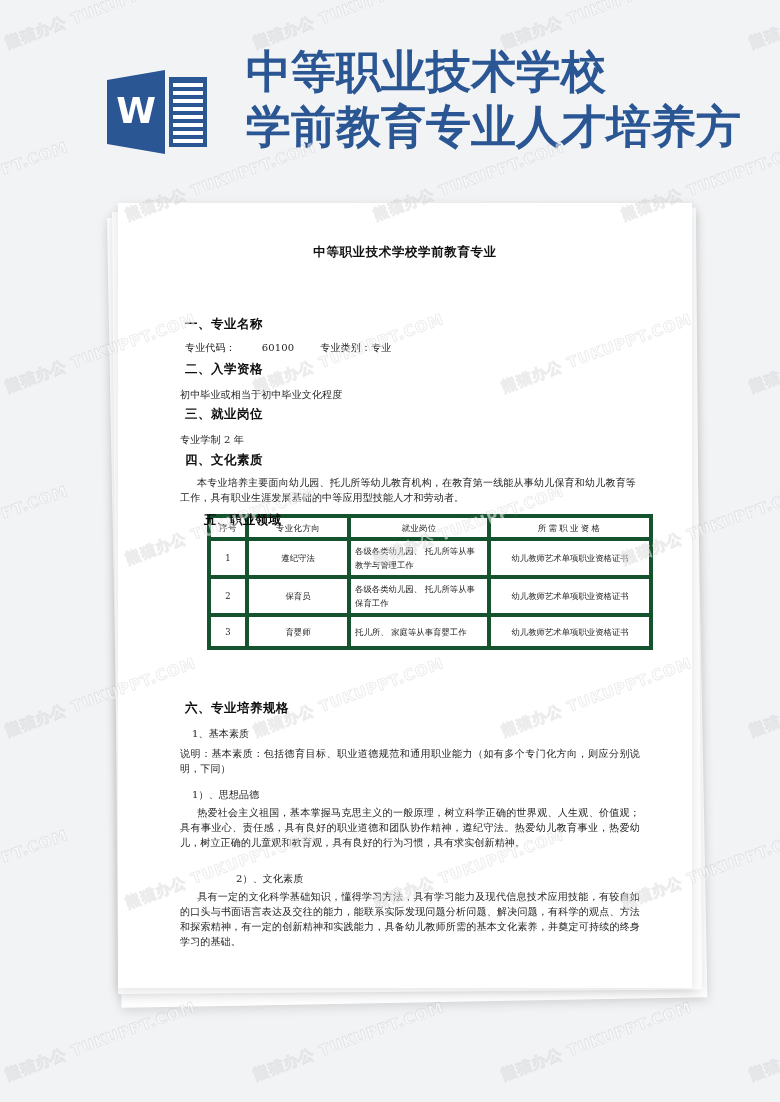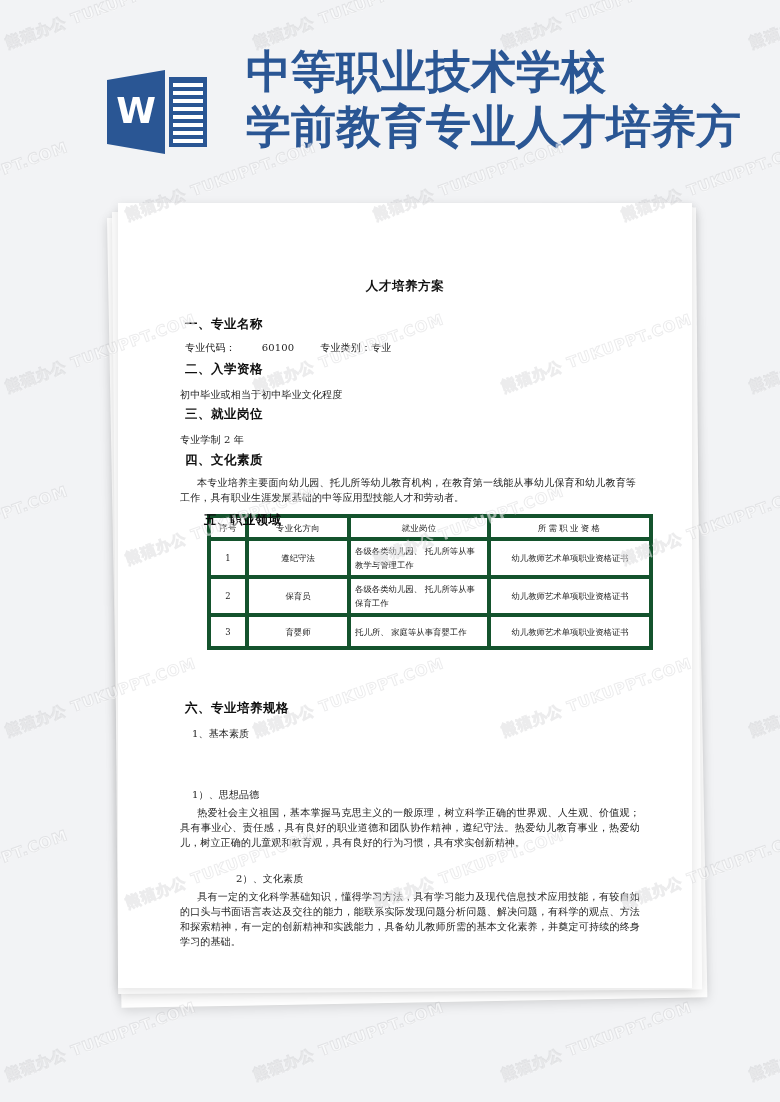--- a/index.html
+++ b/index.html
@@ -219,21 +219,21 @@
 </head>
 <body>
 
 <div id="page-stack">
   <div class="sheet-back" id="sheet-back-1"></div>
   <div class="sheet-back" id="sheet-back-2"></div>
 
   <div id="sheet-front">
     <div id="doc-body">
 
-      <div class="dtitle" id="dtitle-2">人才培养方案</div>
+      <div class="dtitle" id="dtitle-1">中等职业技术学校学前教育专业</div>
 
       <div class="h2" id="h-1">一、专业名称</div>
 
       <div class="ptxt" id="p-code">
         <span>专业代码：</span><span class="gap"></span><span>60100</span><span class="gap"></span><span>专业类别：</span><span>专业</span>
       </div>
 
       <div class="h2" id="h-2">二、入学资格</div>
       <div class="ptxt" id="p-entry">初中毕业或相当于初中毕业文化程度</div>
 
@@ -281,20 +281,21 @@
           </tr>
         </tbody>
       </table>
 
       <div id="h-5">五、职业领域</div>
 
       <div class="h2" id="h-6">六、专业培养规格</div>
 
       <div class="ptxt" id="p-s1">1、基本素质</div>
 
+      <div class="ptxt just" id="p-note">说明：基本素质：包括德育目标、职业道德规范和通用职业能力（如有多个专门化方向，则应分别说明，下同）</div>
 
       <div class="ptxt" id="p-s1a">1）、思想品德</div>
 
       <div class="ptxt just" id="p-moral">
         <span class="ind"></span><span>热爱社会主义祖国，基本掌握马克思主义的一般原理，树立科学正确的世界观、人生观、价值观；具有事业心、责任感，具有良好的职业道德和团队协作精神，遵纪守法。热爱幼儿教育事业，热爱幼儿，树立正确的儿童观和教育观，具有良好的行为习惯，具有求实创新精神。</span>
       </div>
 
       <div class="ptxt" id="p-s2">2）、文化素质</div>
 
       <div class="ptxt just" id="p-culture">

